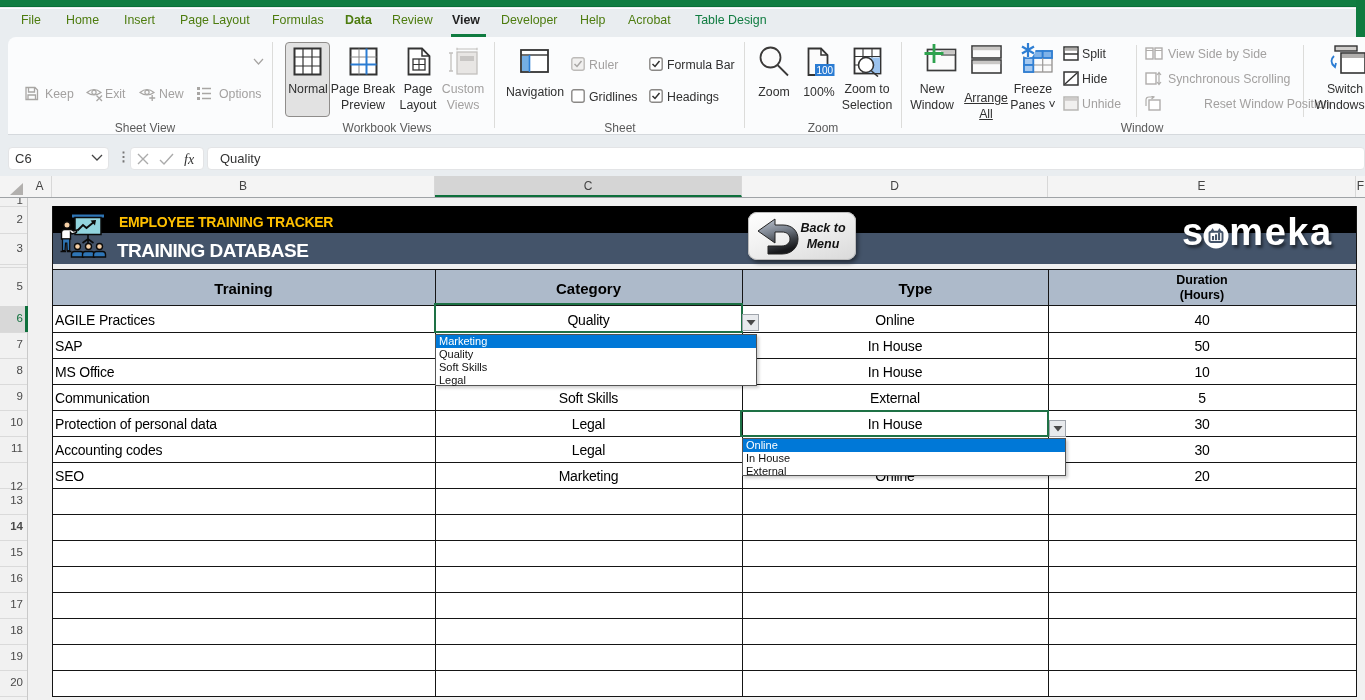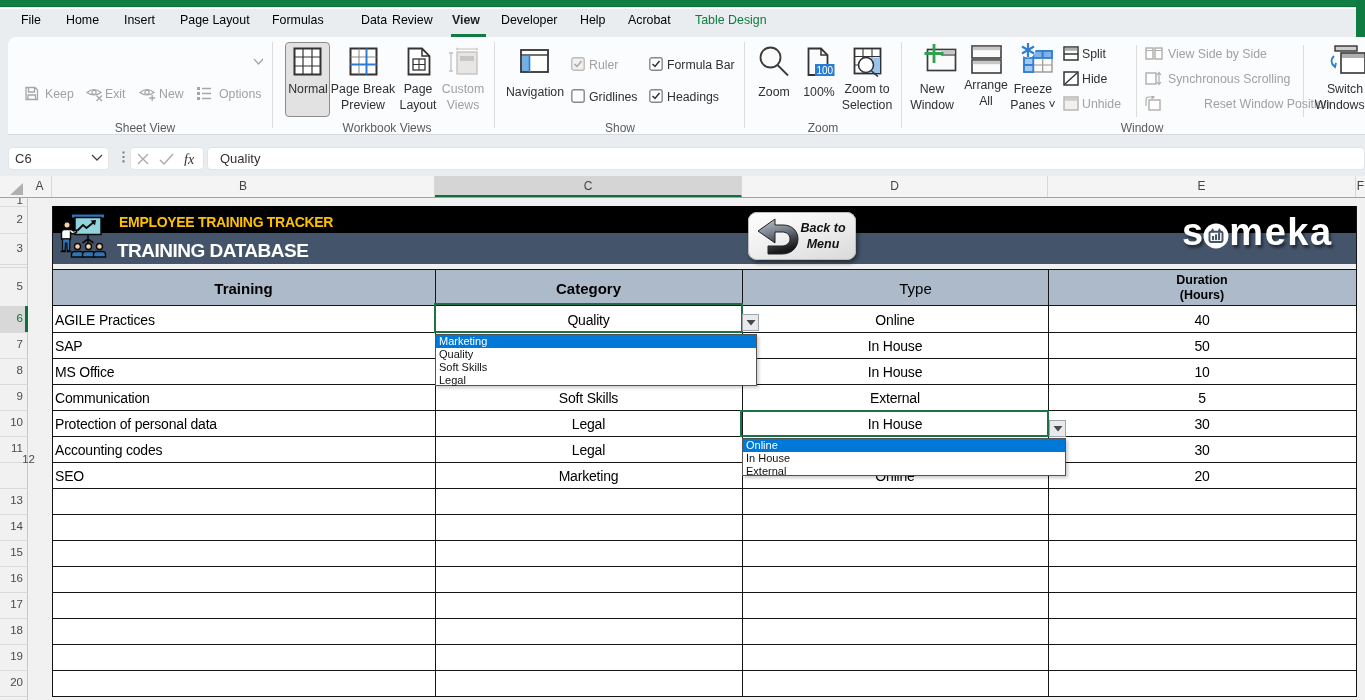--- a/index.html
+++ b/index.html
@@ -3,21 +3,21 @@
 <meta charset="utf-8">
 <style>
 * { margin:0; padding:0; box-sizing:border-box; }
 html,body { width:1365px; height:700px; overflow:hidden; }
 body { font-family:"Liberation Sans", sans-serif; background:#F1F1F1; position:relative; }
 .abs { position:absolute; }
 
 #greenbar { left:0; top:0; width:1365px; height:7px; background:#117E43; border-bottom:1px solid #0A7038; }
 #greenright { left:1356px; top:0; width:9px; height:37px; background:#0F7B40; }
 #tabrow { left:0; top:8px; width:1365px; height:29px; background:#E9EDF0; border-top:1px solid #FDFDFE; }
-.tab { position:absolute; top:13px; font-size:12.4px; color:#000000; white-space:nowrap; }
+.tab { position:absolute; top:13px; font-size:12.4px; color:#4d7c0f; white-space:nowrap; }
 #ribbon { left:8px; top:37px; width:1357px; height:98px; background:#FBFCFD; border-radius:8px 0 0 0; border-bottom:1px solid #D5D9DD; }
 .gdiv { position:absolute; top:5px; width:1px; height:86px; background:#DCDCDA; }
 .glabel { position:absolute; top:84px; font-size:12px; color:#5B5B5B; text-align:center; white-space:nowrap; transform:translateX(-50%); }
 .biglabel { position:absolute; font-size:12.3px; color:#303030; text-align:center; white-space:nowrap; transform:translateX(-50%); line-height:16px; }
 .gray { color:#A3A1A0 !important; }
 
 #fbar { left:0; top:136px; width:1102px; height:40px; background:#E9EDF0; }
 #namebox { left:8px; top:11px; width:101px; height:23px; background:#fff; border:1px solid #E3E4E6; border-radius:4px; font-size:13px; color:#333; line-height:21px; padding-left:6px; }
 #fxbox { left:130px; top:11px; width:74px; height:23px; background:#fff; border:1px solid #E3E4E6; border-radius:4px; }
 #finput { left:207px; top:11px; width:1158px; height:23px; background:#fff; border:1px solid #E3E4E6; border-radius:4px; font-size:13px; color:#333; line-height:21px; padding-left:12px; }
@@ -38,40 +38,40 @@
 <div class="abs" style="left:0;top:0;width:1365px;height:176px;background:#E9EDF0;"></div>
 
 <div class="abs" id="greenbar"></div>
 <div class="abs" id="tabrow"></div>
 <div class="abs" id="greenright"></div>
 <div class="tab" style="left:21px;">File</div>
 <div class="tab" style="left:66px;text-align:right;">Home</div>
 <div class="tab" style="left:124px;">Insert</div>
 <div class="tab" style="left:180px;">Page Layout</div>
 <div class="tab" style="left:272px;">Formulas</div>
-<div class="tab" style="left:361px;">Data</div>
+<div class="tab" style="left:345px;font-weight:bold;">Data</div>
 <div class="tab" style="left:392px;">Review</div>
 <div class="tab" style="left:452px; color:#222; font-weight:bold;">View</div>
 <div class="abs" style="left:451px; top:34px; width:35px; height:3px; background:#0F7B40;"></div>
 <div class="tab" style="left:501px;">Developer</div>
 <div class="tab" style="left:580px;">Help</div>
 <div class="tab" style="left:628px;">Acrobat</div>
 <div class="tab" style="left:695px; color:#107C41;">Table Design</div>
 
 <div class="abs" id="ribbon">
 
   <div class="gdiv" style="left:264px;"></div>
   <div class="gdiv" style="left:486px;"></div>
   <div class="gdiv" style="left:736px;"></div>
   <div class="gdiv" style="left:893px;"></div>
   <div class="gdiv" style="left:1128px; top:8px; height:72px;"></div>
   <div class="gdiv" style="left:1295px; top:8px; height:72px;"></div>
   <div class="glabel" style="left:137px;">Sheet View</div>
   <div class="glabel" style="left:379px;">Workbook Views</div>
-  <div class="glabel" style="left:612px;">Show</div>
+  <div class="glabel" style="left:612px;">Sheet</div>
   <div class="glabel" style="left:815px;">Zoom</div>
   <div class="glabel" style="left:1134px;">Window</div>
 
   <svg class="abs" style="left:245px;top:21px;" width="11" height="8">
       <path d="M1 1 L5.5 6 L10 1" stroke="#A6A4A2" stroke-width="1.2" fill="none"></path>
     </svg>
   <svg class="abs" style="left:16px;top:49px;" width="15" height="15">
       <path d="M2 1.5 H11 L13.5 4 V13.5 H2 Z M4.5 1.5 V6 H10.5 V1.5 M4 13.5 V9 H11.5 V13.5" stroke="#A8A6A4" stroke-width="1.3" fill="none"></path>
     </svg>
   <div class="abs biglabel gray" style="left:37px;top:49px;transform:none;">Keep</div>
@@ -177,21 +177,21 @@
       <path d="M26 13 H40.5" stroke="#3C3C3C" stroke-width="1.2"></path>
       <path d="M19 2 V21 M9.5 11.5 H28.5" stroke="#2EA24E" stroke-width="2.8"></path>
     </svg>
   <div class="abs biglabel" style="left:924px;top:44px;">New<br>Window</div>
   <svg class="abs" style="left:963px;top:8px;" width="34" height="30">
       <rect x="1" y="1" width="29" height="12" fill="#FBFBFB" stroke="#3C3C3C" stroke-width="1.6"></rect>
       <rect x="1.8" y="1.8" width="27.4" height="3.4" fill="#C9C7C5"></rect>
       <rect x="1" y="15" width="29" height="13" fill="#FBFBFB" stroke="#3C3C3C" stroke-width="1.6"></rect>
       <rect x="1.8" y="15.8" width="27.4" height="3.4" fill="#C9C7C5"></rect>
     </svg>
-  <div class="abs biglabel" style="left:978px;top:40px;">Arrange<br>All</div>
+  <div class="abs biglabel" style="left:978px;top:53px;text-decoration:underline;">Arrange<br>All</div>
   <svg class="abs" style="left:1013px;top:5px;" width="36" height="33">
       <rect x="3" y="9" width="28" height="21" fill="#FBFBFB" stroke="#8A8886" stroke-width="1.2"></rect>
       <rect x="12.3" y="9" width="9.4" height="7" fill="#7FB2E8" stroke="#2E7ED3" stroke-width="1.8"></rect>
       <rect x="21.7" y="9" width="9.3" height="7" fill="#7FB2E8" stroke="#2E7ED3" stroke-width="1.8"></rect>
       <rect x="3" y="16" width="9.3" height="7" fill="#A5C9F0" stroke="#2E7ED3" stroke-width="1.8"></rect>
       <rect x="3" y="23" width="9.3" height="7" fill="#A5C9F0" stroke="#2E7ED3" stroke-width="1.8"></rect>
       <path d="M12.7 23 H31 M21.7 16 V30" stroke="#9B9998" stroke-width="1.2"></path>
       <circle cx="7" cy="8" r="7.5" fill="#FBFCFD"></circle>
       <path d="M7 1 V15 M1 4.5 L13 11.5 M13 4.5 L1 11.5" stroke="#2E7ED3" stroke-width="2.2"></path>
     </svg>
@@ -290,23 +290,23 @@
 <div class="abs rnum" style="top:242px;">3</div>
 <div class="abs rnum" style="top:280px;">5</div>
 <div class="abs" style="left:0;top:306px;width:28px;height:26px;background:#D8D8D8;"></div>
 <div class="abs" style="left:25px;top:306px;width:3px;height:26px;background:#0E703C;"></div>
 <div class="abs rnum" style="top:312px;color:#0E703C;">6</div>
 <div class="abs rnum" style="top:338px;">7</div>
 <div class="abs rnum" style="top:364px;">8</div>
 <div class="abs rnum" style="top:390px;">9</div>
 <div class="abs rnum" style="top:416px;">10</div>
 <div class="abs rnum" style="top:442px;">11</div>
-<div class="abs rnum" style="top:453px;margin-left:12px;">12</div>
+<div class="abs rnum" style="top:480px;">12</div>
 <div class="abs rnum" style="top:494px;">13</div>
-<div class="abs rnum" style="top:520px;">14</div>
+<div class="abs rnum" style="top:520px;font-weight:bold;">14</div>
 <div class="abs rnum" style="top:546px;">15</div>
 <div class="abs rnum" style="top:572px;">16</div>
 <div class="abs rnum" style="top:598px;">17</div>
 <div class="abs rnum" style="top:624px;">18</div>
 <div class="abs rnum" style="top:650px;">19</div>
 <div class="abs rnum" style="top:676px;">20</div>
 
 <div class="abs" style="left:52px;top:206px;width:1304px;height:27px;background:#000;"></div>
 <div class="abs" style="left:52px;top:233px;width:1304px;height:31px;background:#44546A;"></div>
 <svg class="abs" style="left:56px;top:211px;" width="52" height="47">
@@ -356,21 +356,21 @@
 <div class="cline-h" style="top:670px;"></div>
 <div class="cline-h" style="top:696px;"></div>
 <div class="cline-v" style="left:52px;top:206px;height:491px;"></div>
 <div class="cline-v" style="left:435px;top:269px;height:428px;"></div>
 <div class="cline-v" style="left:742px;top:269px;height:428px;"></div>
 <div class="cline-v" style="left:1048px;top:269px;height:428px;"></div>
 <div class="cline-v" style="left:1356px;top:206px;height:491px;"></div>
 
 <div class="abs" style="left:52px;top:280px;width:383px;text-align:center;font-size:15px;font-weight:bold;color:#000;">Training</div>
 <div class="abs" style="left:435px;top:280px;width:307px;text-align:center;font-size:15px;font-weight:bold;color:#000;">Category</div>
-<div class="abs" style="left:742px;top:280px;width:306px;text-align:center;font-size:15px;font-weight:normal;color:#000;padding-left:41px;">Type</div>
+<div class="abs" style="left:742px;top:280px;width:306px;text-align:center;font-size:15px;font-weight:bold;color:#000;padding-left:41px;">Type</div>
 <div class="abs" style="left:1048px;top:273px;width:308px;text-align:center;font-size:12.5px;font-weight:bold;color:#000;line-height:15px;">Duration<br>(Hours)</div>
 
 <div class="cellv" style="left:55px;top:312px;">AGILE Practices</div>
 <div class="cellv" style="left:55px;top:338px;">SAP</div>
 <div class="cellv" style="left:55px;top:364px;">MS Office</div>
 <div class="cellv" style="left:55px;top:390px;">Communication</div>
 <div class="cellv" style="left:55px;top:416px;">Protection of personal data</div>
 <div class="cellv" style="left:55px;top:442px;">Accounting codes</div>
 <div class="cellv" style="left:55px;top:468px;">SEO</div>
 

